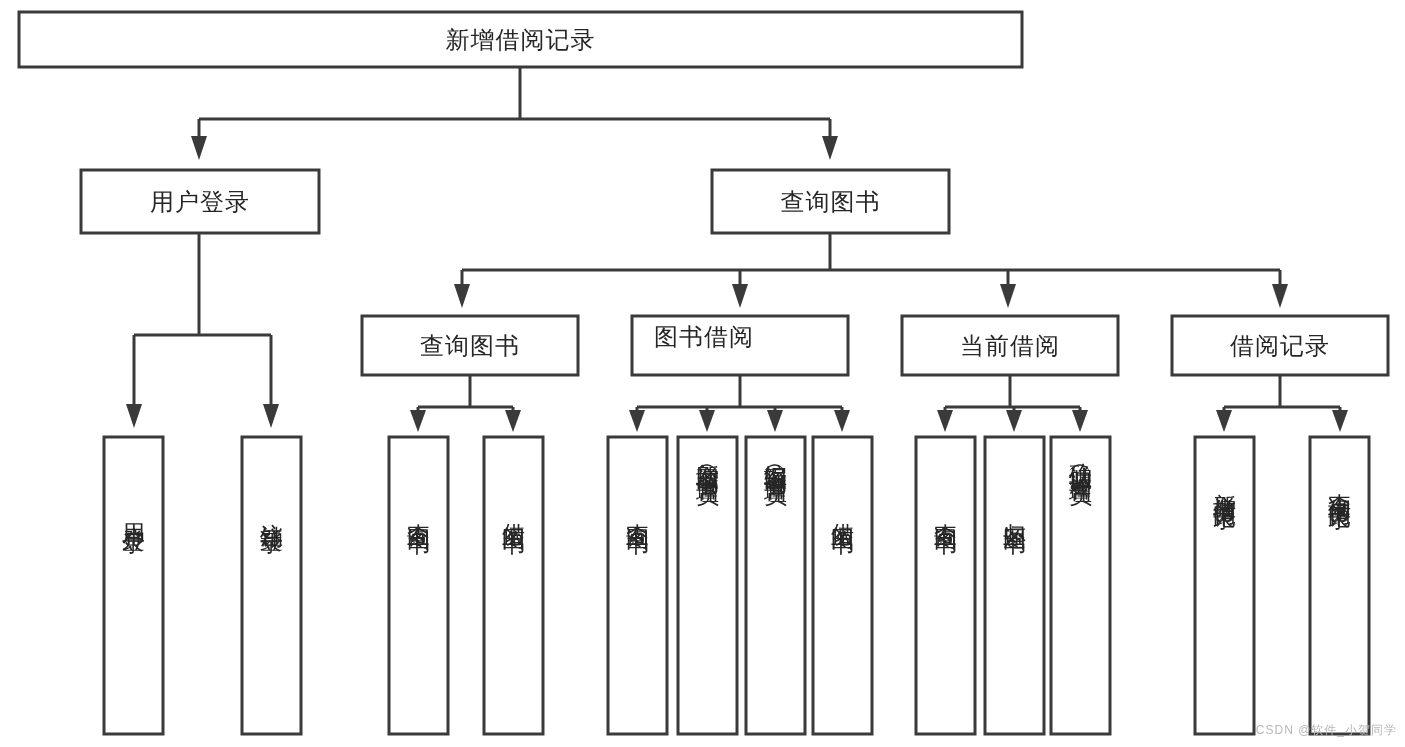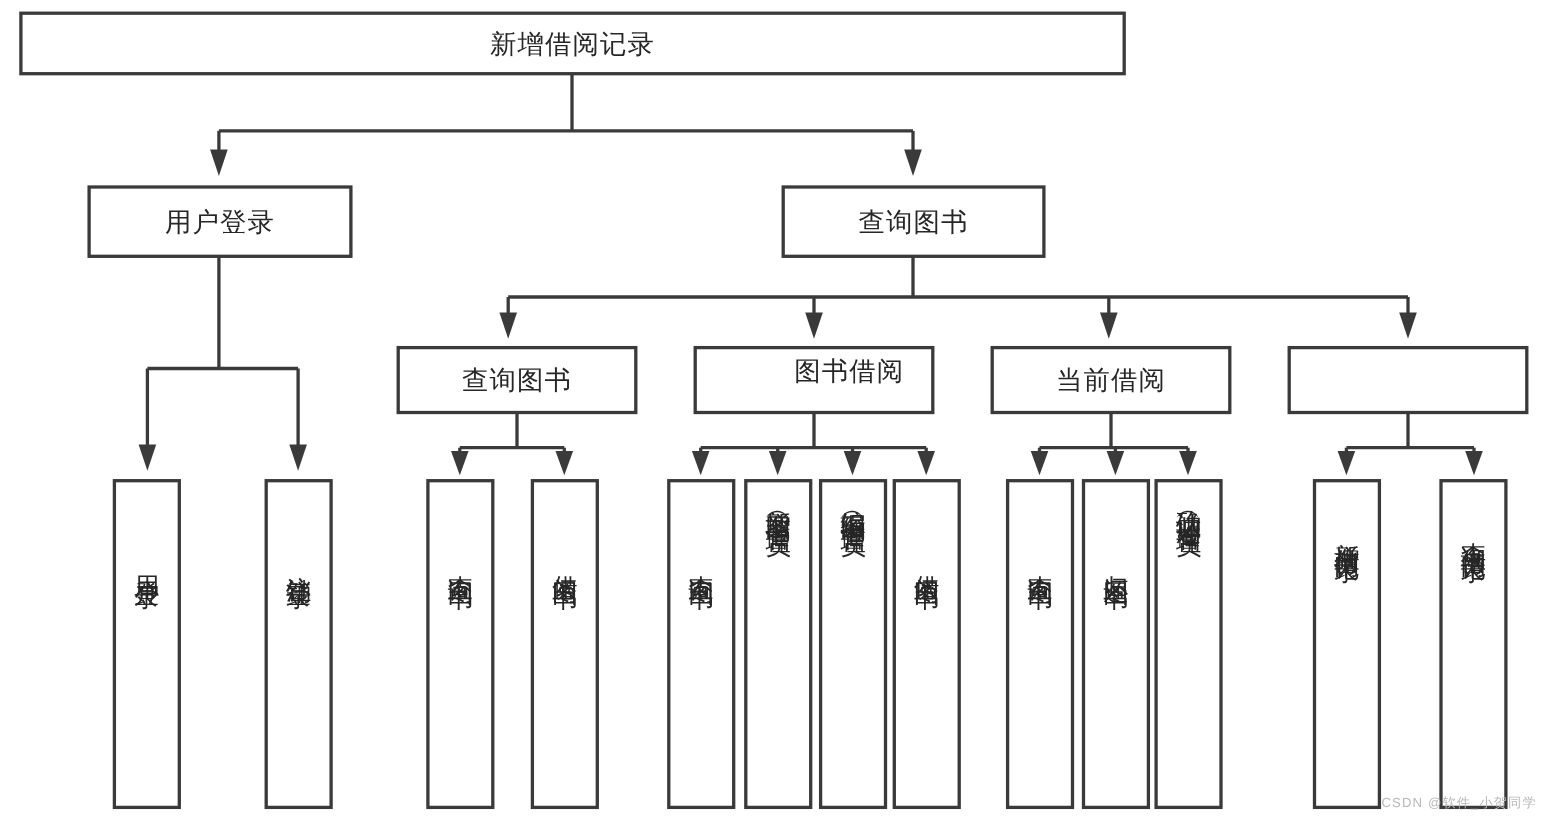--- a/index.html
+++ b/index.html
@@ -207,28 +207,31 @@
   </div>
 
   <div class="hlabel-wrap" style="left:712px; top:170px; width:237px; height:63px;">
     <span>查询图书</span>
   </div>
 
   <div class="hlabel-wrap" style="left:362px; top:316px; width:216px; height:59px;">
     <span>查询图书</span>
   </div>
 
-  <div class="hlabel-wrap" style="left:664px; top:316px; width:216px; height:41px;justify-content:center;">
+  <div class="hlabel-wrap" style="left:596px; top:316px; width:216px; height:41px;justify-content:center;">
     <span>图书借阅</span>
   </div>
 
   <div class="hlabel-wrap" style="left:902px; top:316px; width:216px; height:59px;">
     <span>当前借阅</span>
   </div>
 
+  <div class="hlabel-wrap" style="left:1172px; top:316px; width:216px; height:59px;">
+    <span>借阅记录</span>
+  </div>
 
   <div class="vlabel-wrap" style="left:104px; top:437px; width:59px; height:297px; padding-top:68px;">
     <span class="vlabel-text">用户登录</span>
   </div>
 
   <div class="vlabel-wrap" style="left:242px; top:437px; width:59px; height:297px; padding-top:68px;">
     <span class="vlabel-text">注销登录</span>
   </div>
 
   <div class="vlabel-wrap" style="left:389px; top:437px; width:59px; height:297px; padding-top:68px;">

